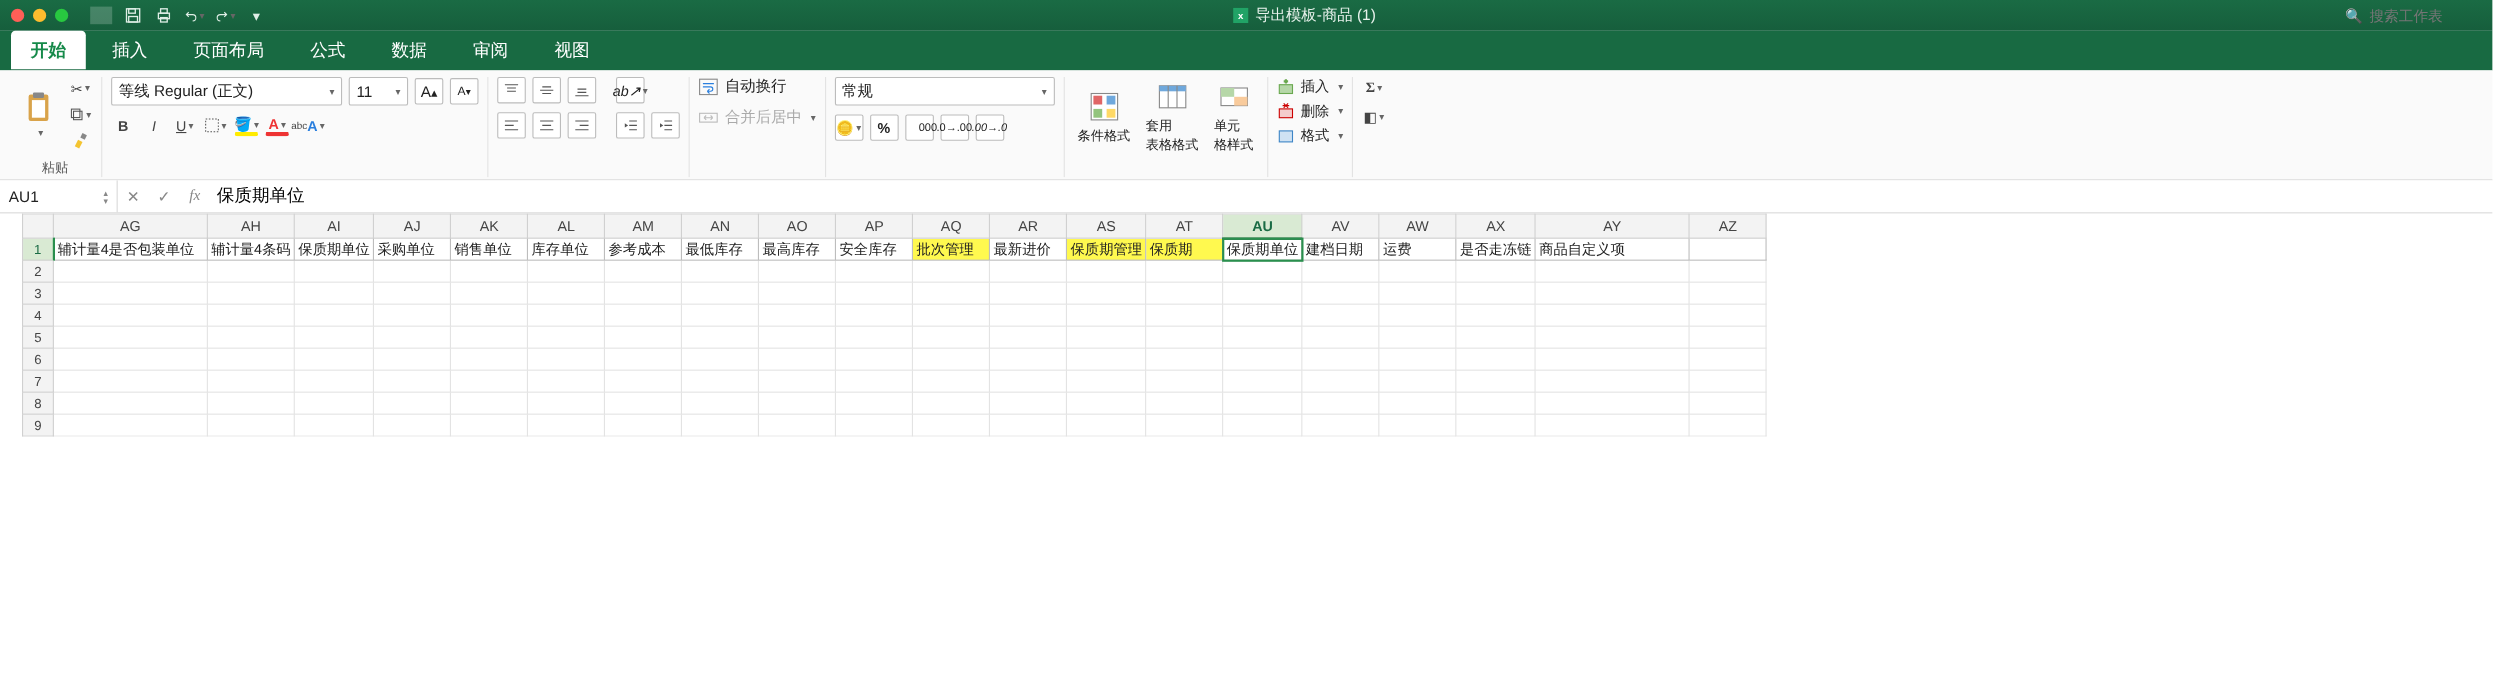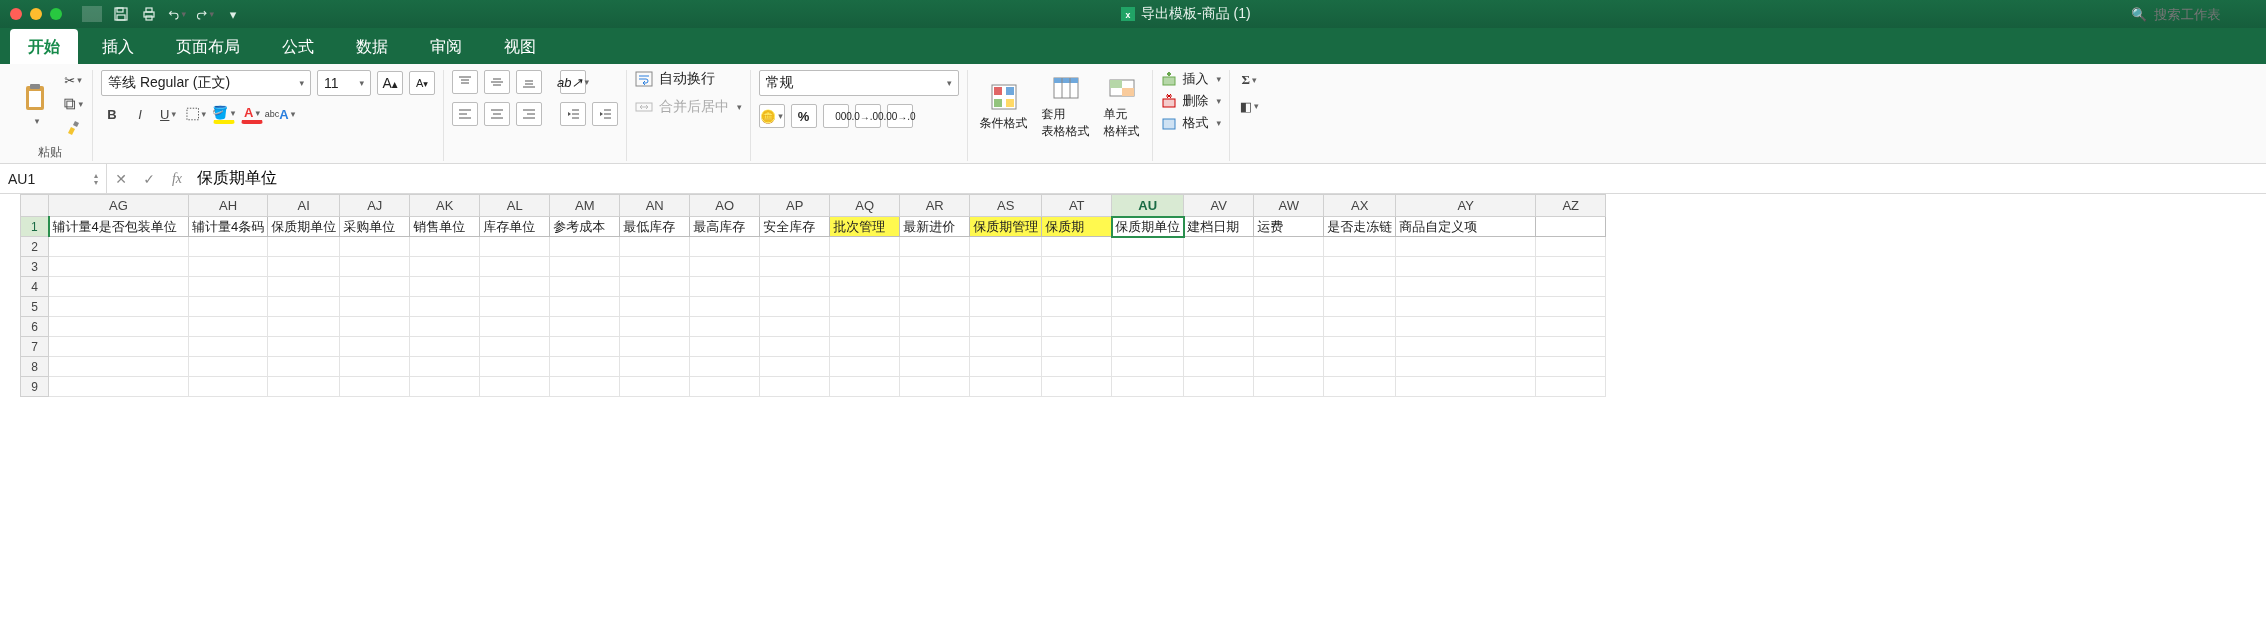--- a/index.html
+++ b/index.html
@@ -12,21 +12,21 @@
   .dot.red { background: #ff5f57; } .dot.yellow { background: #febc2e; } .dot.green { background: #28c840; }
   .qat { display: flex; gap: 10px; padding: 0 10px; align-items: center; }
   .qat .ico { width: 18px; height: 18px; display: flex; align-items: center; justify-content: center; color: #dfeee6; }
   .qat .sep { width:1px; height:16px; background: rgba(255,255,255,.2); }
   .title-center { flex: 1; text-align: center; font-size: 14px; display:flex; align-items:center; justify-content:center; gap:6px;}
   .title-center .doc-ico { width:14px; height:14px; }
   .searchbox { display:flex; align-items:center; gap:6px; padding:0 12px; color:#cfe3d8; font-size:13px;}
   .searchbox input { background:transparent; border:none; color:#cfe3d8; outline:none; width:100px; }
 
   
-  .tabsbar { height: 36px; background: #186a42; display:flex; align-items:flex-end; padding: 0 10px; gap: 6px; }
+  .tabsbar { height: 36px; background: #186a42; display:flex; align-items:flex-start; padding: 0 10px; gap: 6px; }
   .tab { padding: 8px 18px 6px; color: #fff; font-size: 16px; border-radius: 4px 4px 0 0; cursor:pointer;}
   .tab.active { background: #fff; color: #168a4a; font-weight: 600; }
 
   
   .ribbon { background: #fafafa; border-bottom: 1px solid #d9d9d9; display:flex; padding: 6px 8px 2px; align-items:stretch; height:100px;}
   .group { display:flex; flex-direction:column; align-items:center; justify-content:space-between; padding: 0 8px; border-right:1px solid #e3e3e3; }
   .group:last-child { border-right:none; }
   .group-row { display:flex; align-items:center; gap:6px; }
   .group-col { display:flex; flex-direction:column; gap:4px; }
   .bigbtn { display:flex; flex-direction:column; align-items:center; gap:2px; padding:2px 4px; cursor:pointer;}
@@ -325,21 +325,21 @@
         <div class="iconbtn">
             <b>%</b>
           </div>
         <div class="iconbtn">
             <span style="font-size:10px;margin-left:16px;">000</span>
           </div>
         <div class="iconbtn">
             <span style="font-size:10px;">.0→.00</span>
           </div>
         <div class="iconbtn">
-            <span style="font-size:10px;">.00→.0</span>
+            <span style="font-size:10px;font-style:italic;">.00→.0</span>
           </div>
       </div>
     </div>
   </div>
 
   <div class="group">
     <div class="group-row">
       <div class="bigbtn dd">
         <svg class="ico" viewBox="0 0 32 32">
             <rect x="4" y="4" width="24" height="24" fill="#fff" stroke="#888"></rect>

